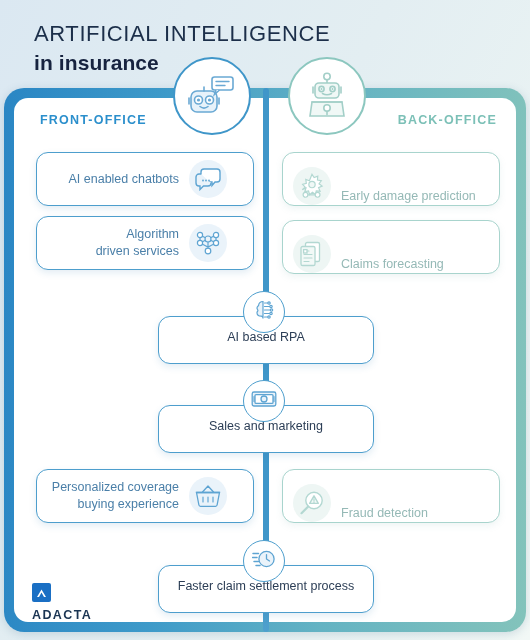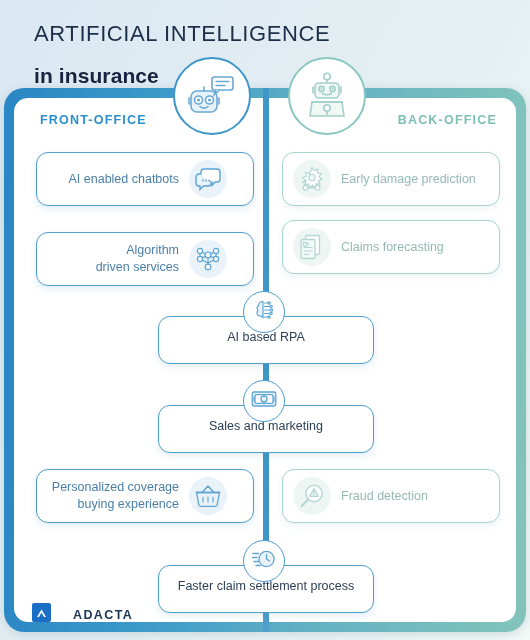--- a/index.html
+++ b/index.html
@@ -34,21 +34,21 @@
     font-weight: 400;
     line-height: 1.25;
     white-space: nowrap;
   }
   .header .line2 {
     font-size: 21px;
     letter-spacing: 0.1px;
     color: #17233f;
     font-weight: 700;
     line-height: 1.25;
-    margin-top: 15px;
+    margin-top: 2px;
     white-space: nowrap;
   }
 
   
   .frame {
     position: absolute;
     left: 4px;
     top: 88px;
     width: 522px;
     height: 544px;
@@ -111,21 +111,21 @@
   .card {
     position: absolute;
     height: 54px;
     border-radius: 12px;
     background: #ffffff;
     display: flex;
     align-items: center;
     z-index: 4;
   }
   .card.blue  { border: 1.6px solid #4d9ecd; box-shadow: 0 3px 7px rgba(60,130,180,0.14); }
-  .card.teal  { border: 1.6px solid #a8d4cd; box-shadow: 0 3px 7px rgba(120,175,170,0.12); }
+  .card.teal  { border: 1.6px solid #a8d4cd; box-shadow: 0 3px 7px rgba(120,175,170,0.12); align-items: flex-end; }
 
   .card.left-card  { left: 36px;  width: 218px; justify-content: flex-end; padding-right: 26px; }
   .card.right-card { right: 30px; width: 218px; justify-content: flex-start; padding-left: 10px; }
 
   .card-label {
     font-size: 12.5px;
     line-height: 1.35;
     font-weight: 400;
   }
   .card.left-card .card-label  { color: #4a7fa8; text-align: right; margin-right: 10px; }
@@ -178,23 +178,24 @@
     align-items: center;
     justify-content: center;
   }
 
   
   .logo {
     position: absolute;
     left: 32px;
     bottom: 18px;
     display: flex;
-    align-items: flex-end;
-    gap: 22px;
+    align-items: flex-start;
+    gap: 6px;
     z-index: 6;
+    flex-direction: column;
   }
   .logo-mark {
     width: 19px;
     height: 19px;
     border-radius: 2px;
     background: #1a6fc4;
     display: flex;
     align-items: center;
     justify-content: center;
   }
@@ -281,21 +282,21 @@
         <path d="M14 1.5l2.3 3.4 3.9-1.4-.3 4.1 4.1.6-2.4 3.4 3.3 2.5-3.8 1.7 1.6 3.8-4.1-.4-.8 4-3.3-2.5-3.1 2.7-1.1-4-4.1.7 1.3-3.9L3.5 18l3.1-2.7-2.7-3.1 4-1.1-.6-4.1 3.9 1.3z" fill="#ffffff"></path>
         <circle cx="14" cy="12.5" r="3.4" fill="#f0f8f6"></circle>
         <circle cx="7" cy="23.5" r="2.6" fill="#ffffff"></circle>
         <circle cx="20" cy="23.5" r="2.6" fill="#ffffff"></circle>
         <path d="M9.6 23.5h7.8" stroke-linecap="round"></path>
       </svg>
     </span>
     <span class="card-label">Early damage prediction</span>
   </div>
 
-  <div class="card blue left-card" style="top:232px">
+  <div class="card blue left-card" style="top:216px">
     <span class="card-label">
       <span>Algorithm</span><br>
       <span>driven services</span>
     </span>
     <span class="card-icon">
       <svg width="26" height="26" viewBox="0 0 26 26" fill="none" stroke="#5ea4d2" stroke-width="1.2">
         <path d="M5 5l8 4 8-4M5 5v8l8 4 8-4V5M5 13l8-4 8 4M13 9v12"></path>
         <circle cx="5" cy="5" r="2.6" fill="#ffffff"></circle>
         <circle cx="21" cy="5" r="2.6" fill="#ffffff"></circle>
         <circle cx="5" cy="13" r="2.6" fill="#ffffff"></circle>

